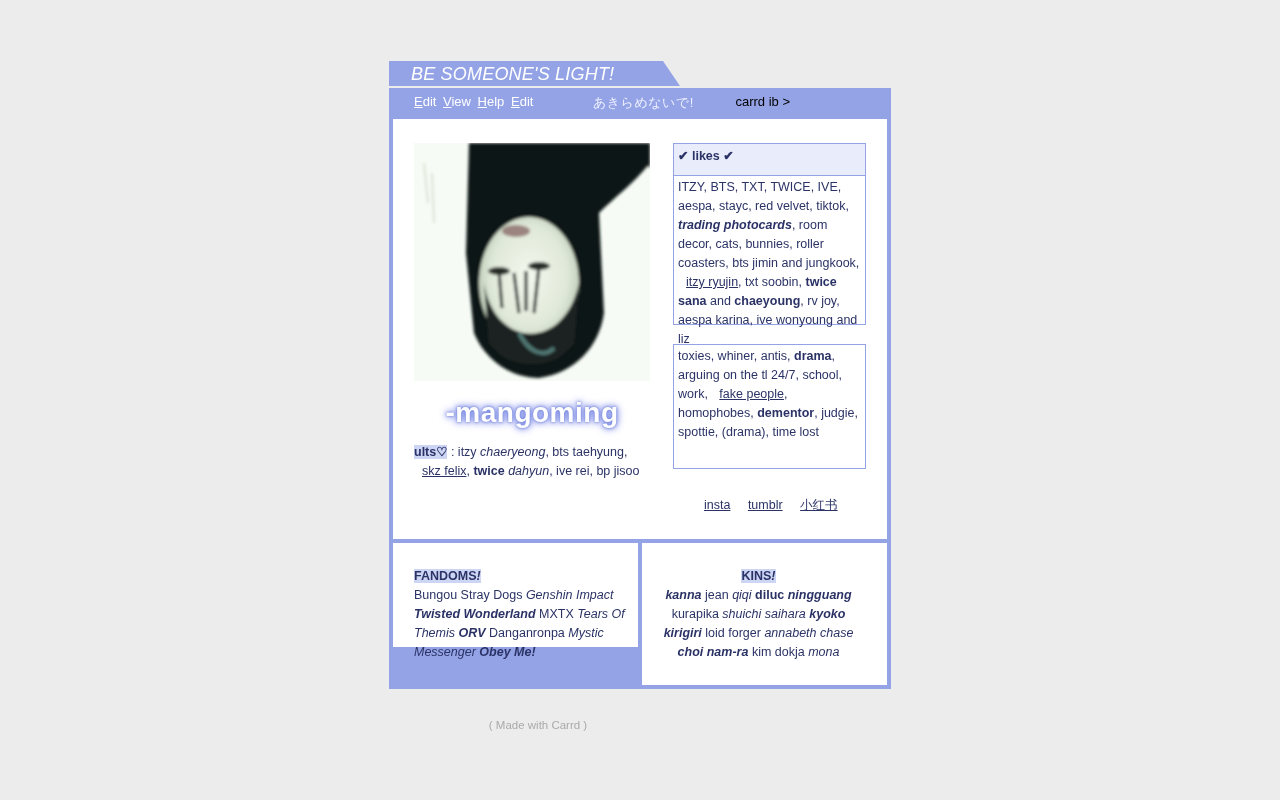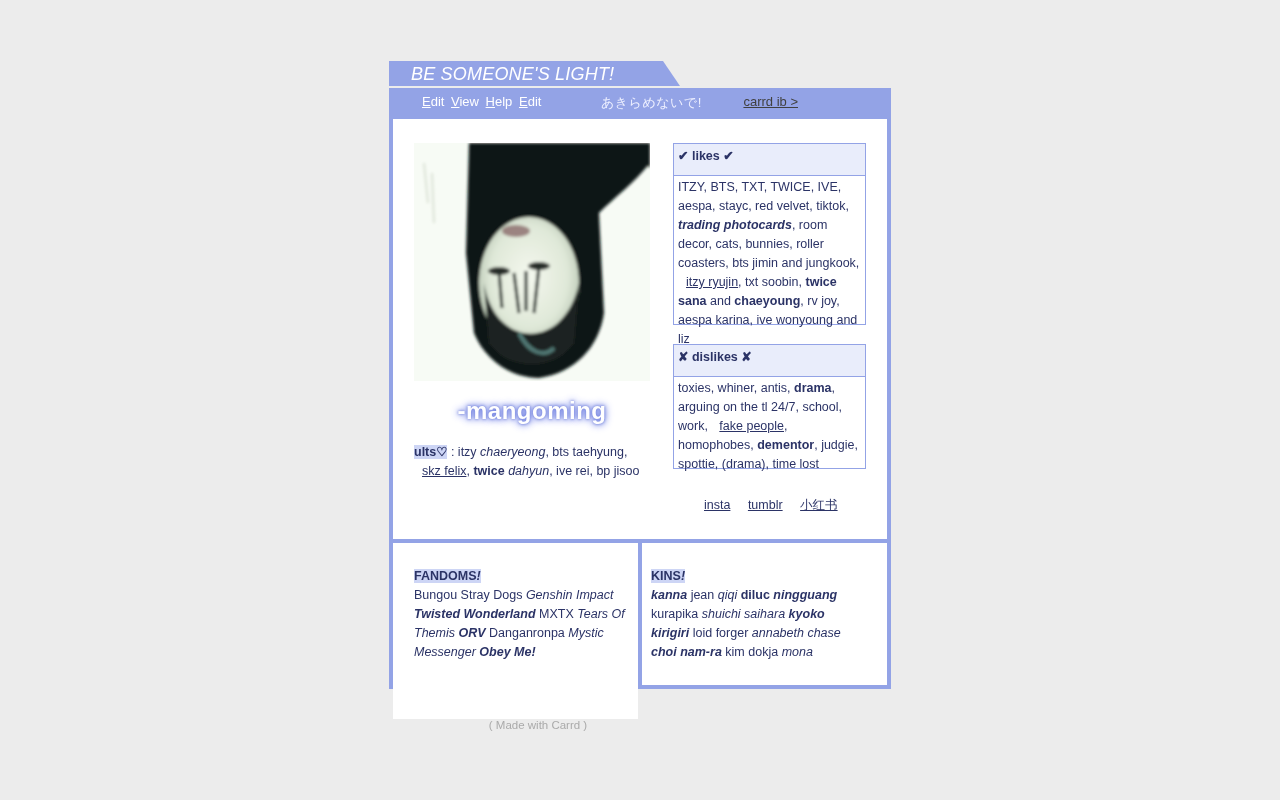--- a/index.html
+++ b/index.html
@@ -13,46 +13,46 @@
   }
   .tab-text {
     position: absolute; left: 22px; top: 3px;
     font-size: 18px; font-style: italic; color: #ffffff; letter-spacing: 0.2px;
   }
 
   .frame {
     position: absolute; left: 389px; top: 88px; width: 502px; height: 601px;
     background: #93a3e6;
   }
-  .menubar { position: absolute; left: 8px; top: 0; width: 426px; height: 30px; }
+  .menubar { position: absolute; left: 0; top: 0; width: 426px; height: 30px; }
   .menu-items { position: absolute; left: 25px; top: 6px; font-size: 13px; color: #ffffff; }
   .menu-items span { margin-right: 3px; }
   .menu-items u { text-decoration: underline; }
   .menu-center { position: absolute; left: 204px; top: 6px; font-size: 13px; color: #eef0ff; letter-spacing: 0.5px; }
-  .menu-link { position: absolute; right: 25px; top: 6px; font-size: 13px; color: #404040; text-decoration: underline; cursor: pointer; }
+  .menu-link { position: absolute; right: 25px; top: 6px; font-size: 13px; color: #000000; cursor: pointer; }
 
   .panel-main {
     position: absolute; left: 4px; top: 31px; width: 494px; height: 420px; background: #ffffff;
   }
   .panel-bl {
-    position: absolute; left: 4px; top: 455px; width: 245px; height: 176px; background: #ffffff;
+    position: absolute; left: 4px; top: 455px; width: 245px; height: 104px; background: #ffffff;
   }
   .panel-br {
     position: absolute; left: 253px; top: 455px; width: 245px; height: 142px; background: #ffffff;
   }
 
   .avatar {
     position: absolute; left: 21px; top: 24px; width: 236px; height: 238px; overflow: hidden;
     background: #f7fbf5;
   }
   .avatar svg { display: block; }
 
   .username {
     position: absolute; left: 21px; top: 278px; width: 236px; text-align: center;
-    font-size: 24px; font-weight: bold; color: #ffffff; letter-spacing: 0.5px;
+    font-size: 28px; font-weight: bold; color: #ffffff; letter-spacing: 0.5px;
     text-shadow: 0 0 6px #6f7fe0, 0 0 10px #8a99ee, 0 0 3px #5566cc;
   }
 
   .ults {
     position: absolute; left: 21px; top: 324px; width: 240px;
     font-size: 12.5px; line-height: 19px; color: #2b3366;
   }
   .hl { background: #cdd5f5; }
   .b { font-weight: bold; margin-top: 16px; }
   .i { font-style: italic; }
@@ -66,21 +66,21 @@
     padding: 4px 0 0 4px; font-size: 12.5px; font-weight: bold; color: #2b3366;
   }
   .box-body { padding: 2px 4px 2px 4px; font-size: 12.5px; line-height: 19px; color: #2b3366; }
   .likes { top: 24px; height: 182px; }
   .dislikes { top: 225px; height: 125px; }
 
   .links { position: absolute; left: 311px; top: 378px; font-size: 12.5px; color: #2b3366; }
   .links span { margin-right: 14px; text-decoration: underline; cursor: pointer; }
 
   .fandoms { position: absolute; left: 21px; top: 24px; width: 215px; font-size: 12.5px; line-height: 19px; color: #2b3366; }
-  .kins { position: absolute; right: 21px; top: 24px; width: 215px; font-size: 12.5px; line-height: 19px; color: #2b3366; text-align: left; }
+  .kins { position: absolute; right: 21px; top: 24px; width: 215px; font-size: 12.5px; line-height: 19px; color: #2b3366; text-align: center; }
 
   .footer {
     position: absolute; left: 0; top: 719px; width: 1076px; text-align: center;
     font-size: 11.5px; color: #aaaaaa;
   }
 </style>
 </head>
 <body>
 
 <div class="tab">
@@ -133,21 +133,20 @@
     </div>
 
     <div class="box likes">
       <div class="box-head">✔ likes ✔</div>
       <div class="box-body">
         <span>ITZY, BTS, TXT, TWICE, IVE, aespa, stayc, red velvet, tiktok, </span><span class="b i">trading photocards</span><span>, room decor, cats, bunnies, roller coasters, bts jimin and jungkook, </span><span class="u">itzy ryujin</span><span>, txt soobin, </span><span class="b">twice sana</span><span> and </span><span class="b">chaeyoung</span><span>, rv joy, aespa karina, ive wonyoung and liz</span>
       </div>
     </div>
 
     <div class="box dislikes">
-      <div class="box-head">✘ dislikes ✘</div>
       <div class="box-body">
         <span>toxies, whiner, antis, </span><span class="b">drama</span><span>, arguing on the tl 24/7, school, work, </span><span class="u">fake people</span><span>, homophobes, </span><span class="b">dementor</span><span>, judgie, spottie, (drama), time lost</span>
       </div>
     </div>
 
     <div class="links">
       <span>insta</span>
       <span>tumblr</span>
       <span>小红书</span>
     </div>

